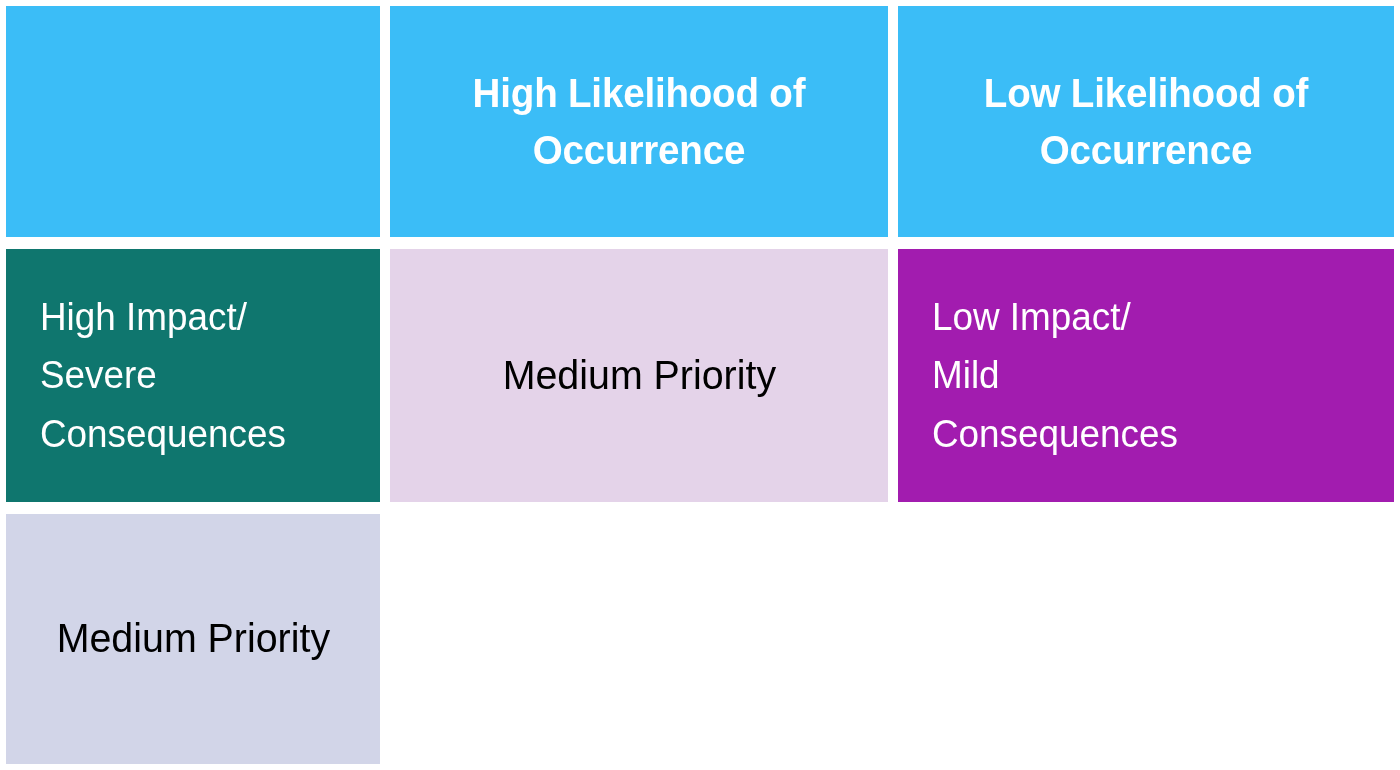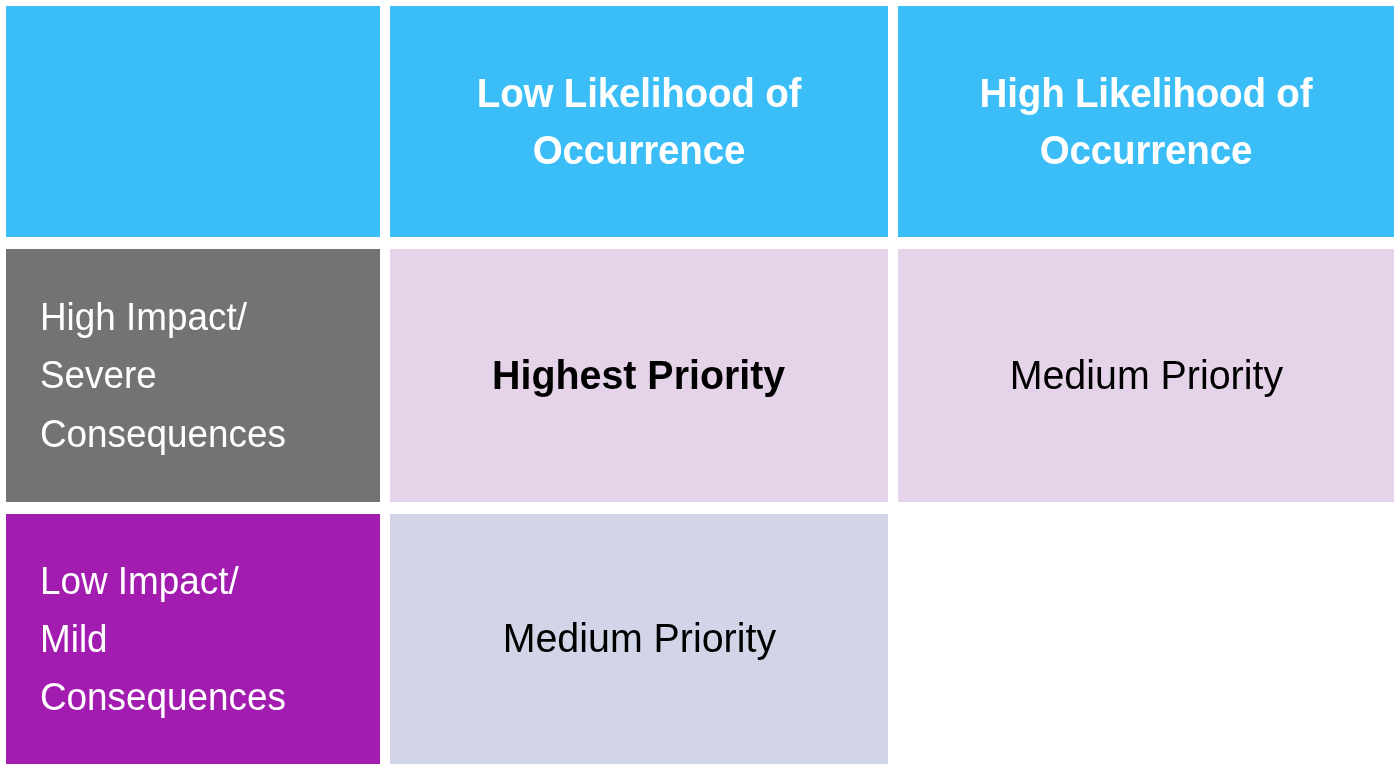--- a/index.html
+++ b/index.html
@@ -56,21 +56,21 @@
     letter-spacing: -0.2px;
     transform: scaleX(0.94);
   }
 
   
   .cell-rowhead {
     align-items: center;
     justify-content: flex-start;
     padding: 0 34px;
   }
-  .cell-rowhead.high { background: #737373; }
+  .cell-rowhead.high { background: #0f766e; }
   .cell-rowhead.low  { background: #a21caf; }
   .rowhead-text {
     color: #ffffff;
     font-family: "Liberation Sans Narrow", "Liberation Sans", "DejaVu Sans", sans-serif;
     font-weight: 400;
     font-size: 38px;
     line-height: 1.53;
     text-align: left;
     white-space: pre-line;
     transform: scaleX(0.97);
@@ -102,36 +102,33 @@
 </head>
 <body>
 
 <div class="matrix">
 
   <div class="cell cell-corner">
     <span></span>
   </div>
 
   <div class="cell cell-colhead">
-    <span class="colhead-text">Low Likelihood of Occurrence</span>
+    <span class="colhead-text">High Likelihood of Occurrence</span>
   </div>
 
   <div class="cell cell-colhead">
-    <span class="colhead-text">High Likelihood of Occurrence</span>
+    <span class="colhead-text">Low Likelihood of Occurrence</span>
   </div>
 
   <div class="cell cell-rowhead high">
     <span class="rowhead-text">High Impact/
 Severe
 Consequences</span>
   </div>
 
-  <div class="cell cell-body tint-purple">
-    <span class="body-text emphasis">Highest Priority</span>
-  </div>
 
   <div class="cell cell-body tint-purple">
     <span class="body-text">Medium Priority</span>
   </div>
 
   <div class="cell cell-rowhead low">
     <span class="rowhead-text">Low Impact/
 Mild
 Consequences</span>
   </div>

